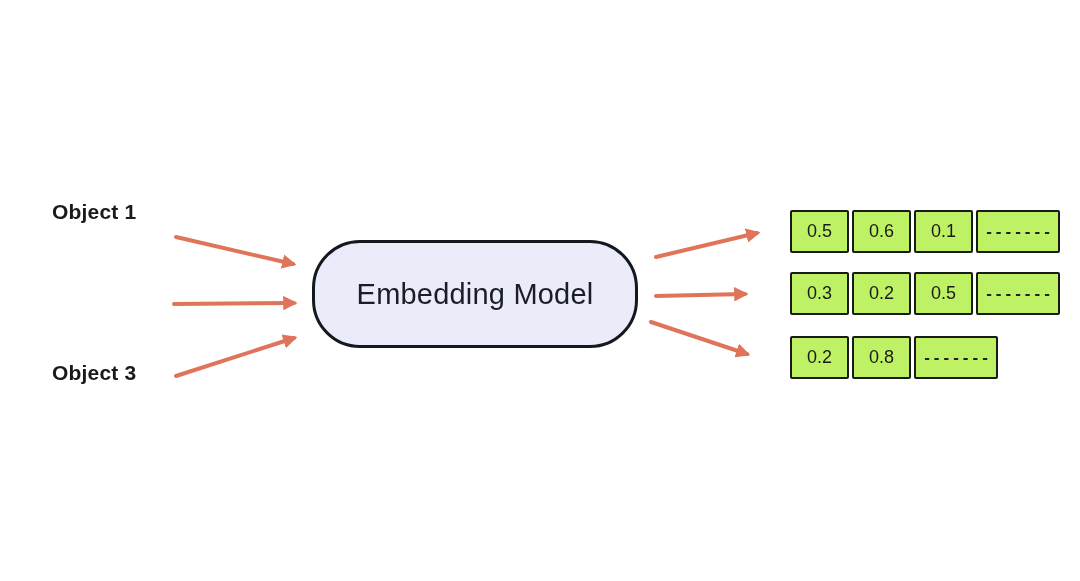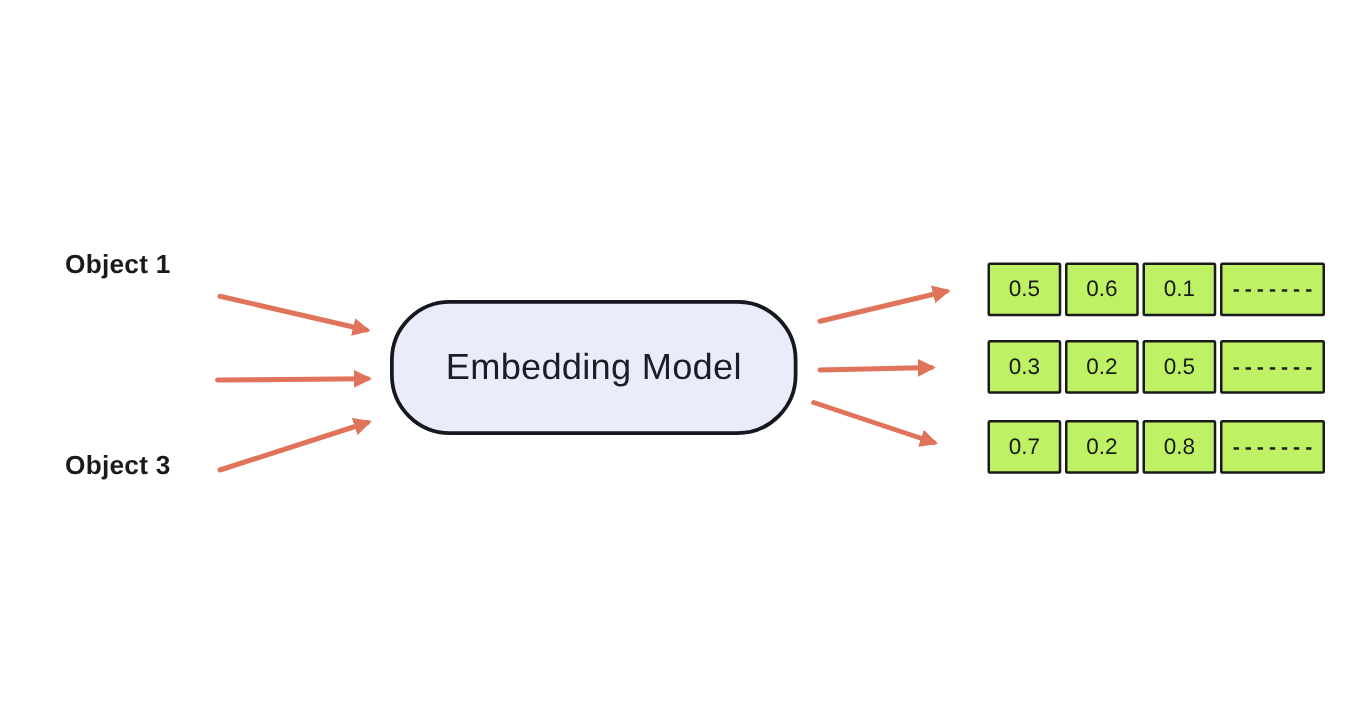--- a/index.html
+++ b/index.html
@@ -126,19 +126,18 @@
   </div>
 
   <div class="vector-row r2">
     <div class="vector-cell">0.3</div>
     <div class="vector-cell">0.2</div>
     <div class="vector-cell">0.5</div>
     <div class="vector-cell dash">-------</div>
   </div>
 
   <div class="vector-row r3">
-    <div class="vector-cell">0.7</div>
     <div class="vector-cell">0.2</div>
     <div class="vector-cell">0.8</div>
     <div class="vector-cell dash">-------</div>
   </div>
 
 </div>
 
 </body></html>

